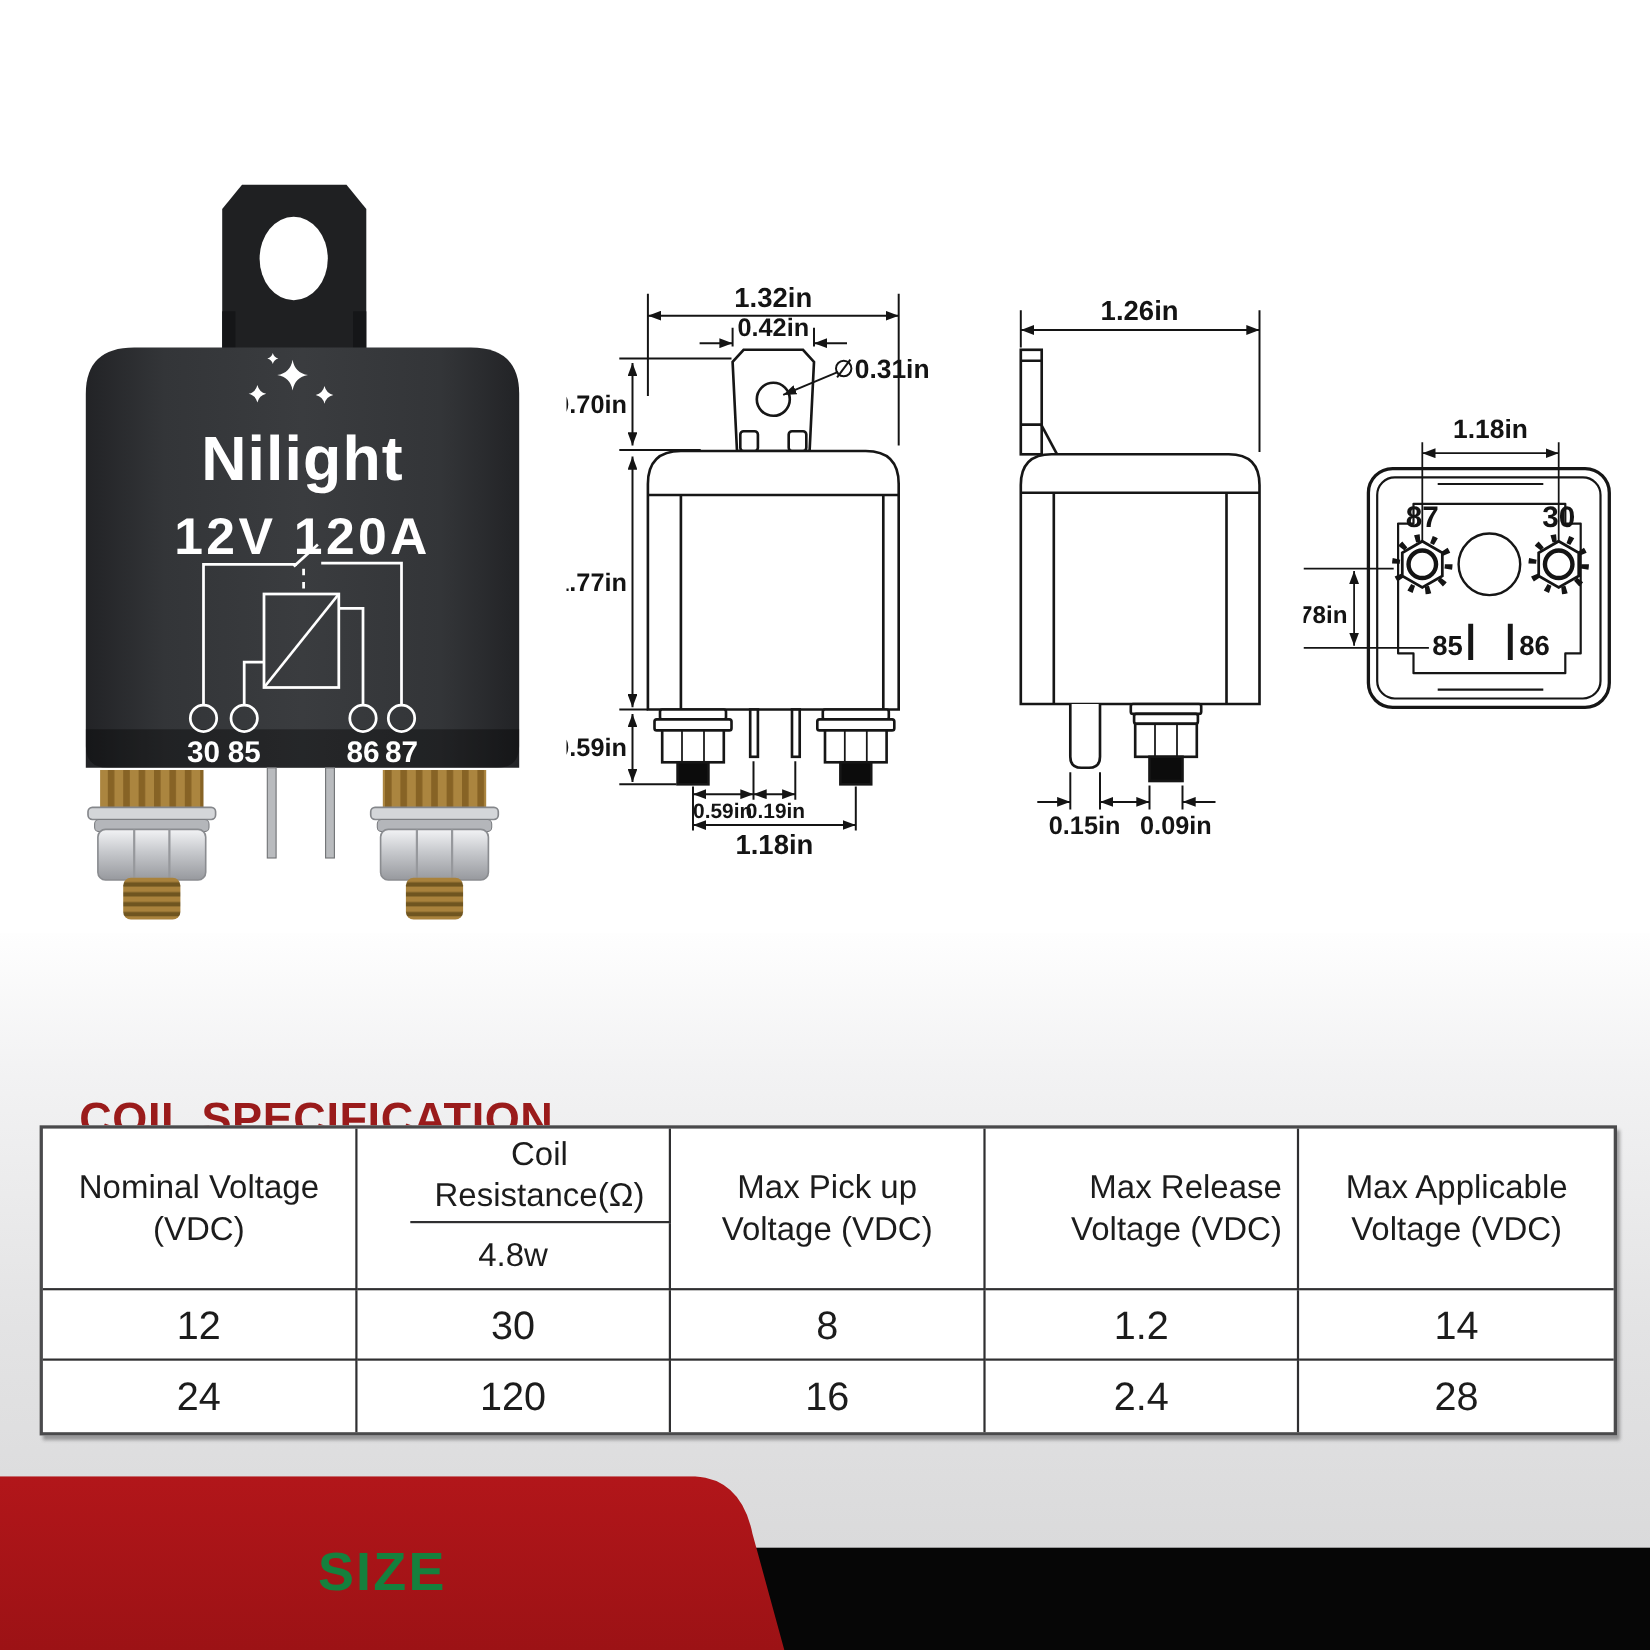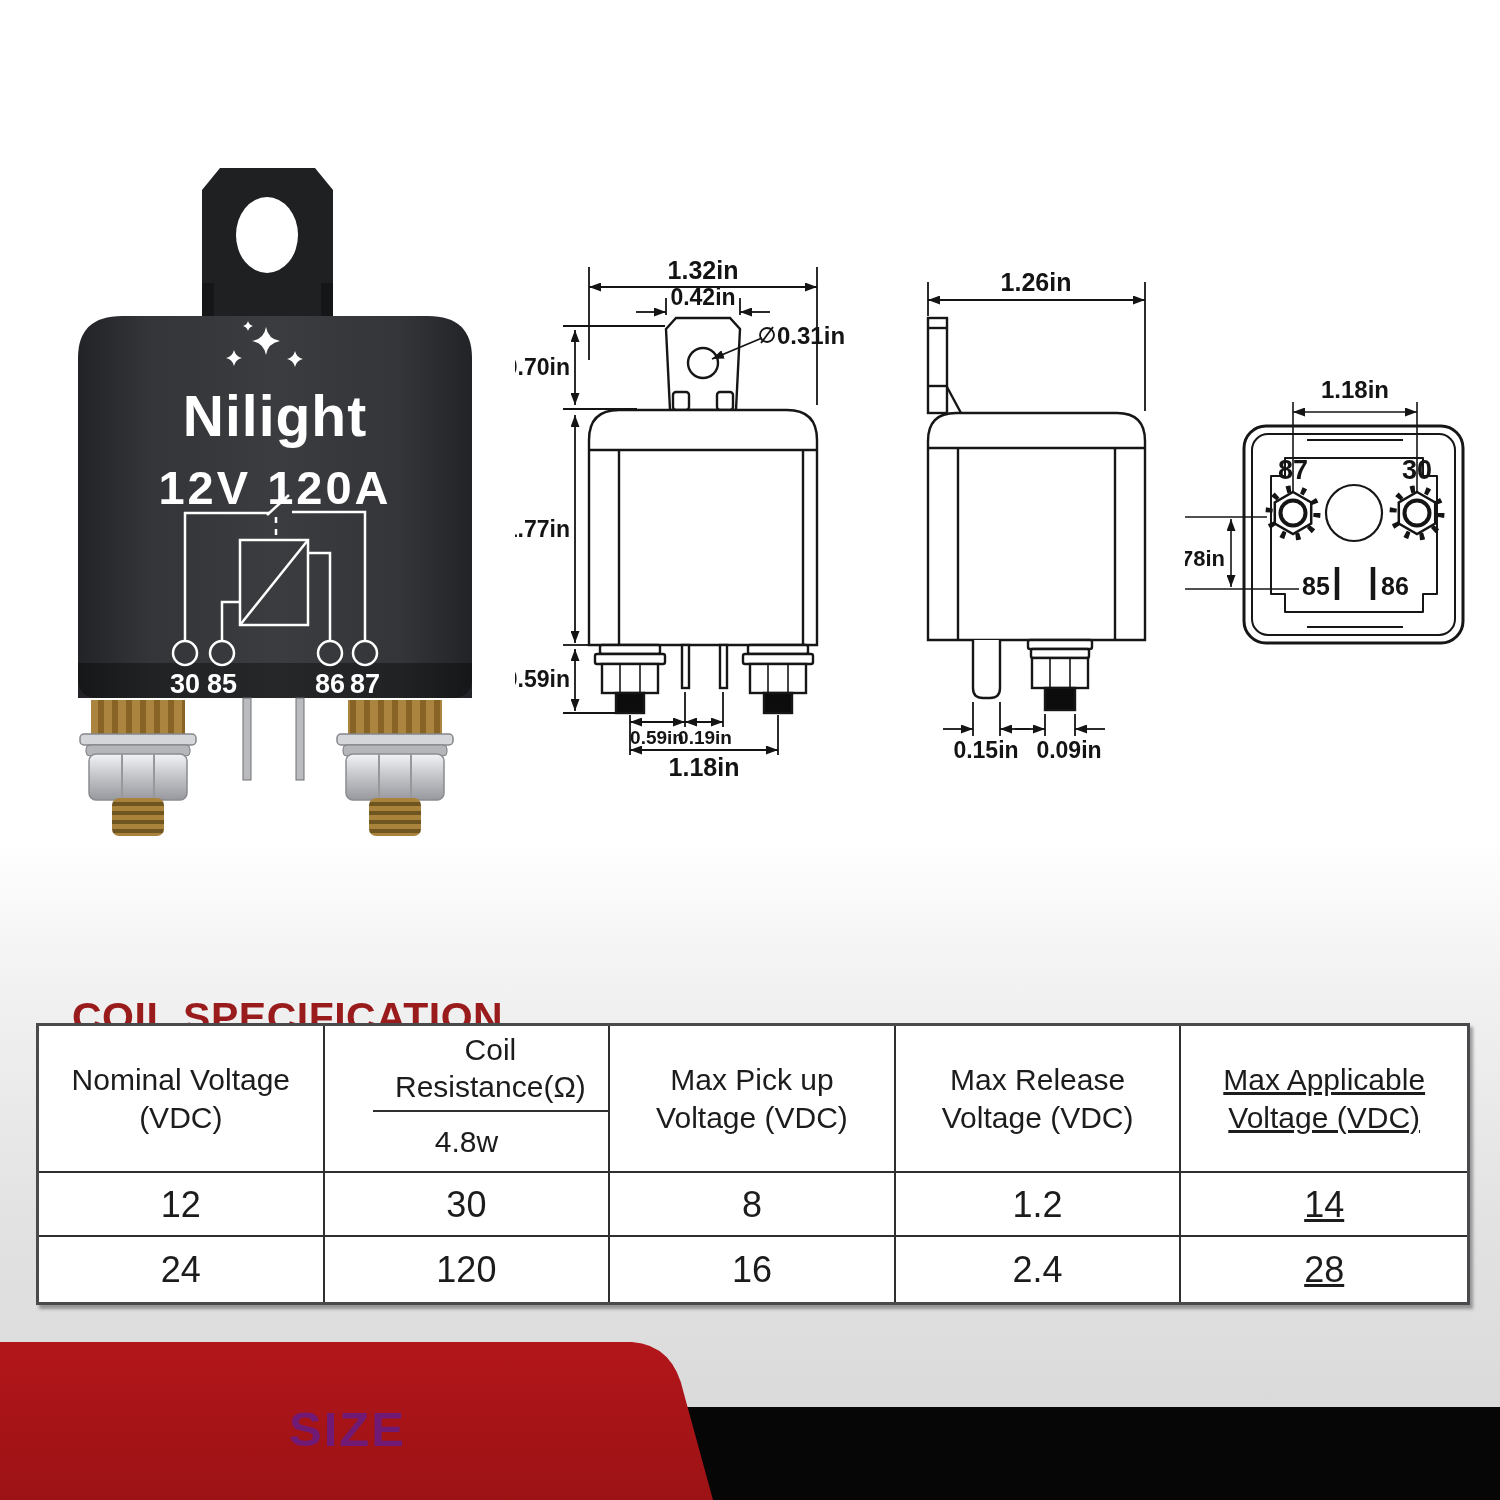--- a/index.html
+++ b/index.html
@@ -13,28 +13,28 @@
     background:linear-gradient(180deg,#fefefe 0%,#f2f2f3 20%,#e3e3e4 55%,#d6d6d7 100%);}
   #section-title{left:72px;top:994px;font-size:41px;font-weight:bold;color:#9a1b1b;letter-spacing:.5px;}
   
   #spec-table{left:36px;top:1023px;width:1428px;display:grid;
     grid-template-columns:repeat(5,1fr);grid-template-rows:86px 61px 64px 65px;
     background:#fff;border:3px solid #4a4a4c;box-shadow:3px 4px 3px rgba(60,60,62,.45);
     color:#1c1c1c;}
   #spec-table .cell{display:flex;align-items:center;justify-content:center;text-align:center;
     border-right:2px solid #2f2f31;border-bottom:2px solid #2f2f31;
     font-size:30px;line-height:1.25;padding:12px 14px;}
-  #spec-table .last-col{border-right:none;text-decoration:underline;}
+  #spec-table .last-col{border-right:none;}
   #spec-table .last-row{border-bottom:none;}
   #spec-table .data{font-size:36px;}
   
   #black-band{left:600px;top:1407px;width:900px;height:93px;background:#060606;}
   #size-banner-svg{left:0;top:1342px;}
   #size-label{left:0;top:1398px;width:695px;height:62px;display:flex;align-items:center;justify-content:center;
-    color:#701a75;font-size:49px;font-weight:bold;letter-spacing:2px;}
+    color:#15803d;font-size:49px;font-weight:bold;letter-spacing:2px;}
 </style>
 </head>
 <body>
 
 <div id="canvas">
 
   <svg class="abs" style="left:70px;top:158px;" width="430" height="680" viewBox="0 0 430 680">
     <defs>
       <linearGradient id="bodyGrad" x1="0" y1="0" x2="1" y2="0">
         <stop offset="0" stop-color="#222326"></stop>
@@ -290,21 +290,21 @@
 
   <div id="gray-section" class="abs"></div>
 
   <div id="section-title" class="abs">COIL SPECIFICATION</div>
 
   <div id="spec-table" class="abs">
     <div class="cell" style="grid-area:1/1/3/2;">Nominal Voltage (VDC)</div>
     <div class="cell" style="grid-area:1/2/2/3;margin-left:48px;">Coil Resistance(Ω)</div>
     <div class="cell" style="grid-area:2/2/3/3;">4.8w</div>
     <div class="cell" style="grid-area:1/3/3/4;">Max Pick up Voltage (VDC)</div>
-    <div class="cell" style="grid-area:1/4/3/5;">Max Release Voltage (VDC)</div>
+    <div class="cell" style="grid-area:1/4/3/5;text-align:right;">Max Release Voltage (VDC)</div>
     <div class="cell last-col" style="grid-area:1/5/3/6;">Max Applicable Voltage (VDC)</div>
 
     <div class="cell data" style="grid-area:3/1/4/2;">12</div>
     <div class="cell data" style="grid-area:3/2/4/3;">30</div>
     <div class="cell data" style="grid-area:3/3/4/4;">8</div>
     <div class="cell data" style="grid-area:3/4/4/5;">1.2</div>
     <div class="cell data last-col" style="grid-area:3/5/4/6;">14</div>
 
     <div class="cell data last-row" style="grid-area:4/1/5/2;">24</div>
     <div class="cell data last-row" style="grid-area:4/2/5/3;">120</div>

